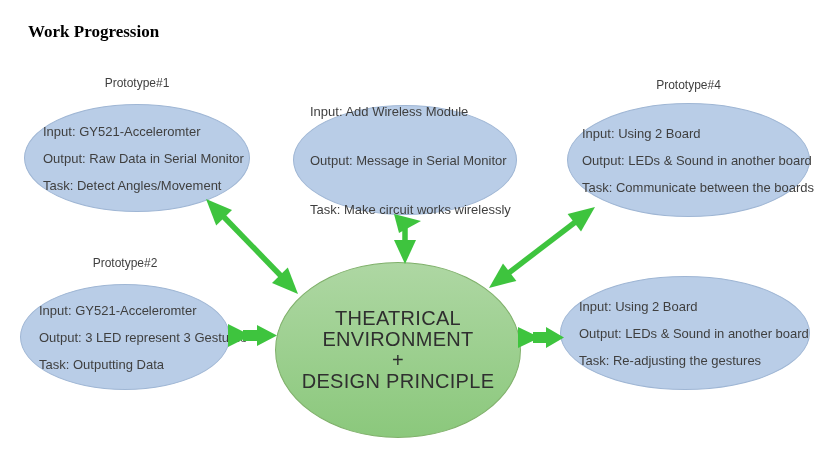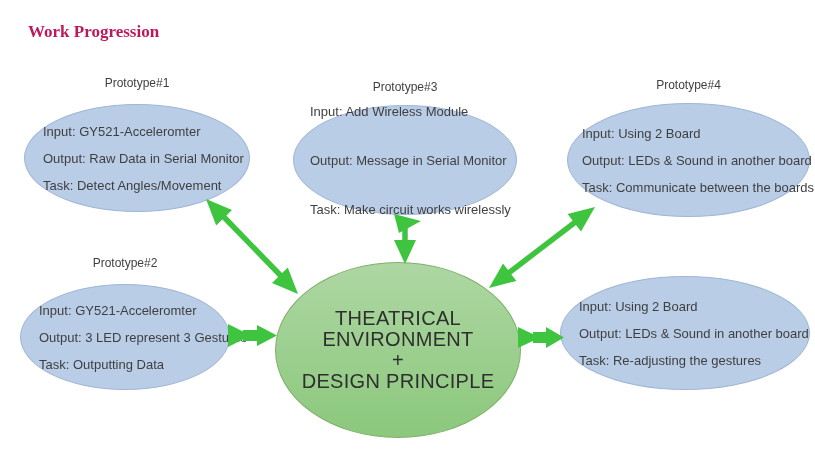--- a/index.html
+++ b/index.html
@@ -2,21 +2,21 @@
 <html style="--node_fill: #b9cde7; --node_border: #9fb6d4; --center_top: #aed7a3; --center_bottom: #8bc87c; --center_border: #7fb06a; --arrow_green: #3ec43e; --text: #3f3f3f;"><head>
 <meta charset="utf-8">
 <style>
   html,body{margin:0;padding:0;background:#ffffff;}
   .canvas{
     position:relative;width:815px;height:452px;background:#fff;overflow:hidden;
     font-family:"Liberation Sans", sans-serif;color:#3f3f3f;
   }
   .title{
     position:absolute;left:28px;top:22px;
-    font-family:"Liberation Serif", serif;font-weight:bold;font-size:17px;color:#be185d;
+    font-family:"Liberation Serif", serif;font-weight:bold;font-size:17px;color:#000000;
   }
   .node-label{
     position:absolute;text-align:center;font-size:12px;color:#3f3f3f;white-space:nowrap;
   }
   .ellipse{
     position:absolute;border-radius:50%;box-sizing:border-box;
     background:var(--node_fill,#b9cde7);
     border:1px solid var(--node_border,#9fb6d4);
     display:flex;flex-direction:column;justify-content:center;
   }
@@ -43,21 +43,20 @@
 
   <div class="title">Work Progression</div>
 
   <div class="node-label" style="left:24px;top:76px;width:226px;">Prototype#1</div>
   <div class="ellipse" style="left:24px;top:104px;width:226px;height:108px;padding-left:18px;">
     <div class="row"><span>Input:</span> <span class="squiggle">GY521-Acceleromter</span></div>
     <div class="row"><span>Output:</span> <span>Raw Data in Serial Monitor</span></div>
     <div class="row"><span>Task:</span> <span>Detect Angles/Movement</span></div>
   </div>
 
-  <div class="node-label" style="left:293px;top:80px;width:224px;">Prototype#3</div>
   <div class="ellipse" style="left:293px;top:105px;width:224px;height:110px;padding-left:16px;gap:22px;">
     <div class="row"><span>Input:</span> <span>Add Wireless Module</span></div>
     <div class="row"><span>Output:</span> <span>Message in Serial Monitor</span></div>
     <div class="row"><span>Task:</span> <span>Make circuit works wirelessly</span></div>
   </div>
 
   <div class="node-label" style="left:567px;top:78px;width:243px;">Prototype#4</div>
   <div class="ellipse" style="left:567px;top:103px;width:243px;height:114px;padding-left:14px;">
     <div class="row"><span>Input:</span> <span>Using 2 Board</span></div>
     <div class="row"><span>Output:</span> <span>LEDs &amp; Sound in another board</span></div>

